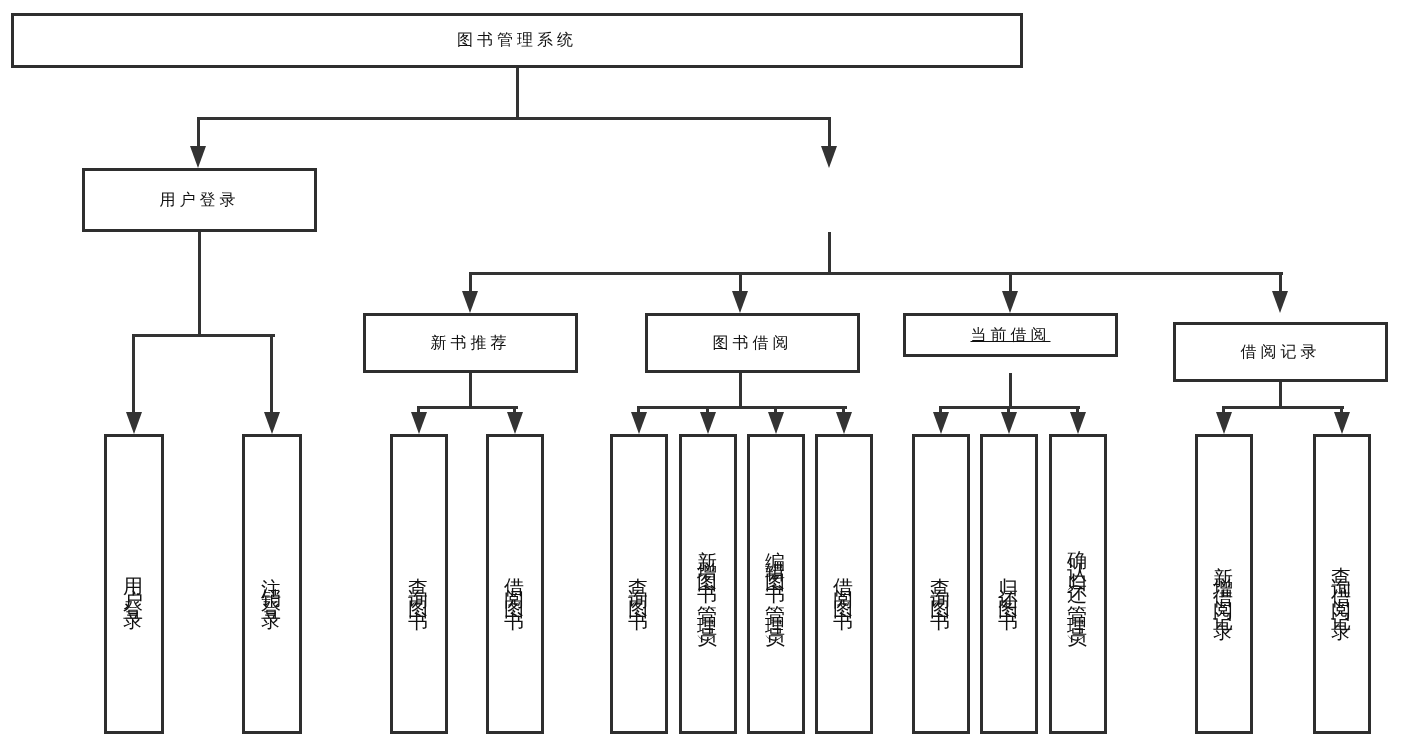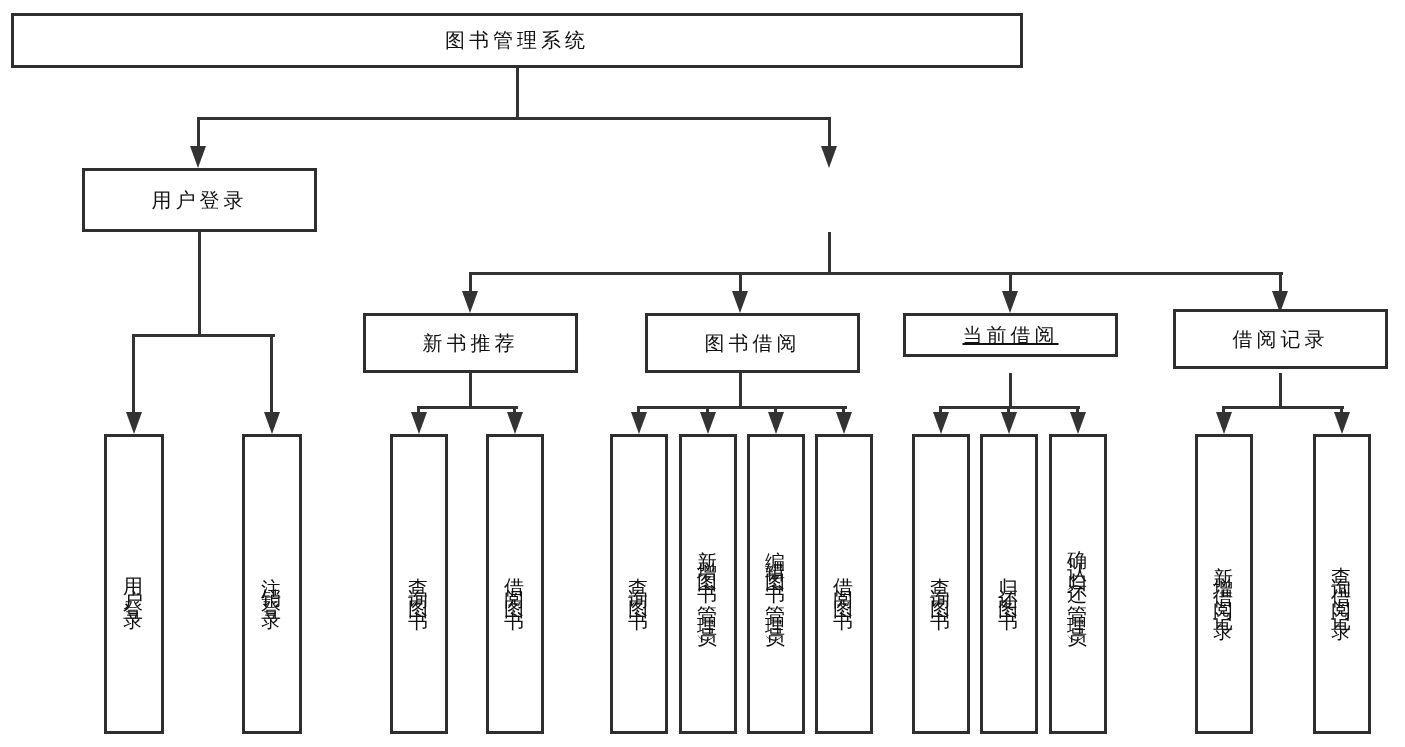--- a/index.html
+++ b/index.html
@@ -13,21 +13,21 @@
   }
   
   .bx {
     position: absolute;
     box-sizing: border-box;
     border: 3px solid #2e2e2e;
     background: #ffffff;
     display: flex;
     align-items: center;
     justify-content: center;
-    font-size: 20px;
+    font-size: 16px;
     color: #111111;
     letter-spacing: 4px;
     white-space: nowrap;
     z-index: 2;
   }
   
   .bxv {
     writing-mode: vertical-rl;
     letter-spacing: 11px;
     font-size: 20px;
@@ -62,21 +62,21 @@
 
 <div id="stage">
 
   <div class="bx" style="left:11px;top:13px;width:1012px;height:55px;">图书管理系统</div>
 
   <div class="bx" style="left:82px;top:168px;width:235px;height:64px;">用户登录</div>
 
   <div class="bx" style="left:363px;top:313px;width:215px;height:60px;">新书推荐</div>
   <div class="bx" style="left:633px;top:313px;width:215px;height:60px;margin-left:12px;">图书借阅</div>
   <div class="bx" style="left:903px;top:313px;width:215px;height:44px;text-decoration:underline;">当前借阅</div>
-  <div class="bx" style="left:1173px;top:309px;width:215px;height:60px;">借阅记录</div>
+  <div class="bx" style="left:1173px;top:322px;width:215px;height:60px;">借阅记录</div>
 
   <div class="bx bxv" style="left:104px;top:434px;width:60px;height:300px;">用户登录</div>
   <div class="bx bxv" style="left:242px;top:434px;width:60px;height:300px;">注销登录</div>
 
   <div class="bx bxv" style="left:390px;top:434px;width:58px;height:300px;">查询图书</div>
   <div class="bx bxv" style="left:486px;top:434px;width:58px;height:300px;">借阅图书</div>
 
   <div class="bx bxv" style="left:610px;top:434px;width:58px;height:300px;">查询图书</div>
   <div class="bx bxv" style="left:679px;top:434px;width:58px;height:300px;">新增图书（管理员）</div>
   <div class="bx bxv" style="left:747px;top:434px;width:58px;height:300px;">编辑图书（管理员）</div>

